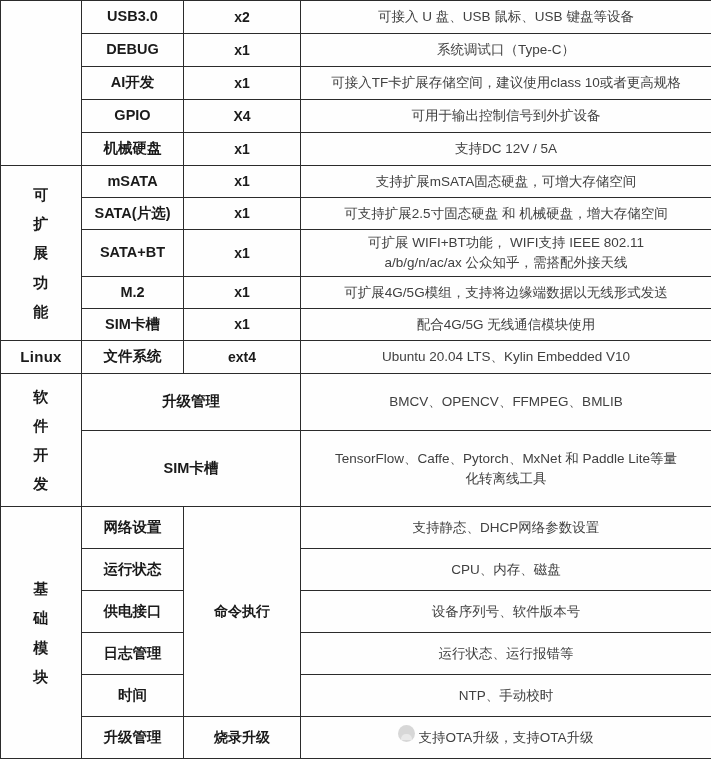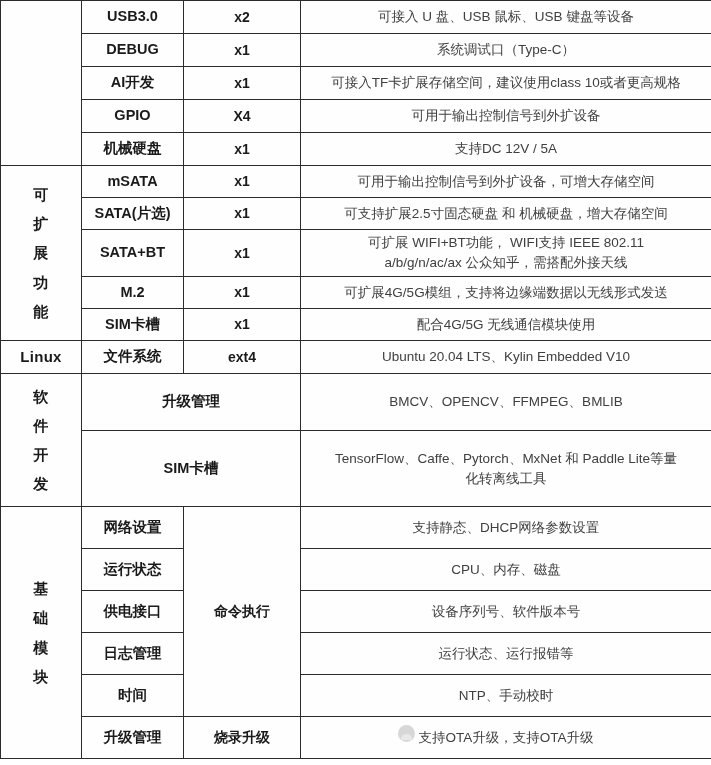--- a/index.html
+++ b/index.html
@@ -161,21 +161,21 @@
         <span class="vstack">
             <span style="display:block">可</span>
             <span style="display:block">扩</span>
             <span style="display:block">展</span>
             <span style="display:block">功</span>
             <span style="display:block">能</span>
           </span>
       </td>
       <td class="name">mSATA</td>
       <td class="qty">x1</td>
-      <td class="desc">可用于输出控制信号到外扩设备，可增大存储空间</td>
+      <td class="desc">支持扩展mSATA固态硬盘，可增大存储空间</td>
     </tr>
     <tr class="r32">
       <td class="name">SATA(片选)</td>
       <td class="qty">x1</td>
       <td class="desc">可支持扩展2.5寸固态硬盘 和 机械硬盘，增大存储空间</td>
     </tr>
     <tr class="r47">
       <td class="name">SATA+BT</td>
       <td class="qty">x1</td>
       <td class="desc two-line">

